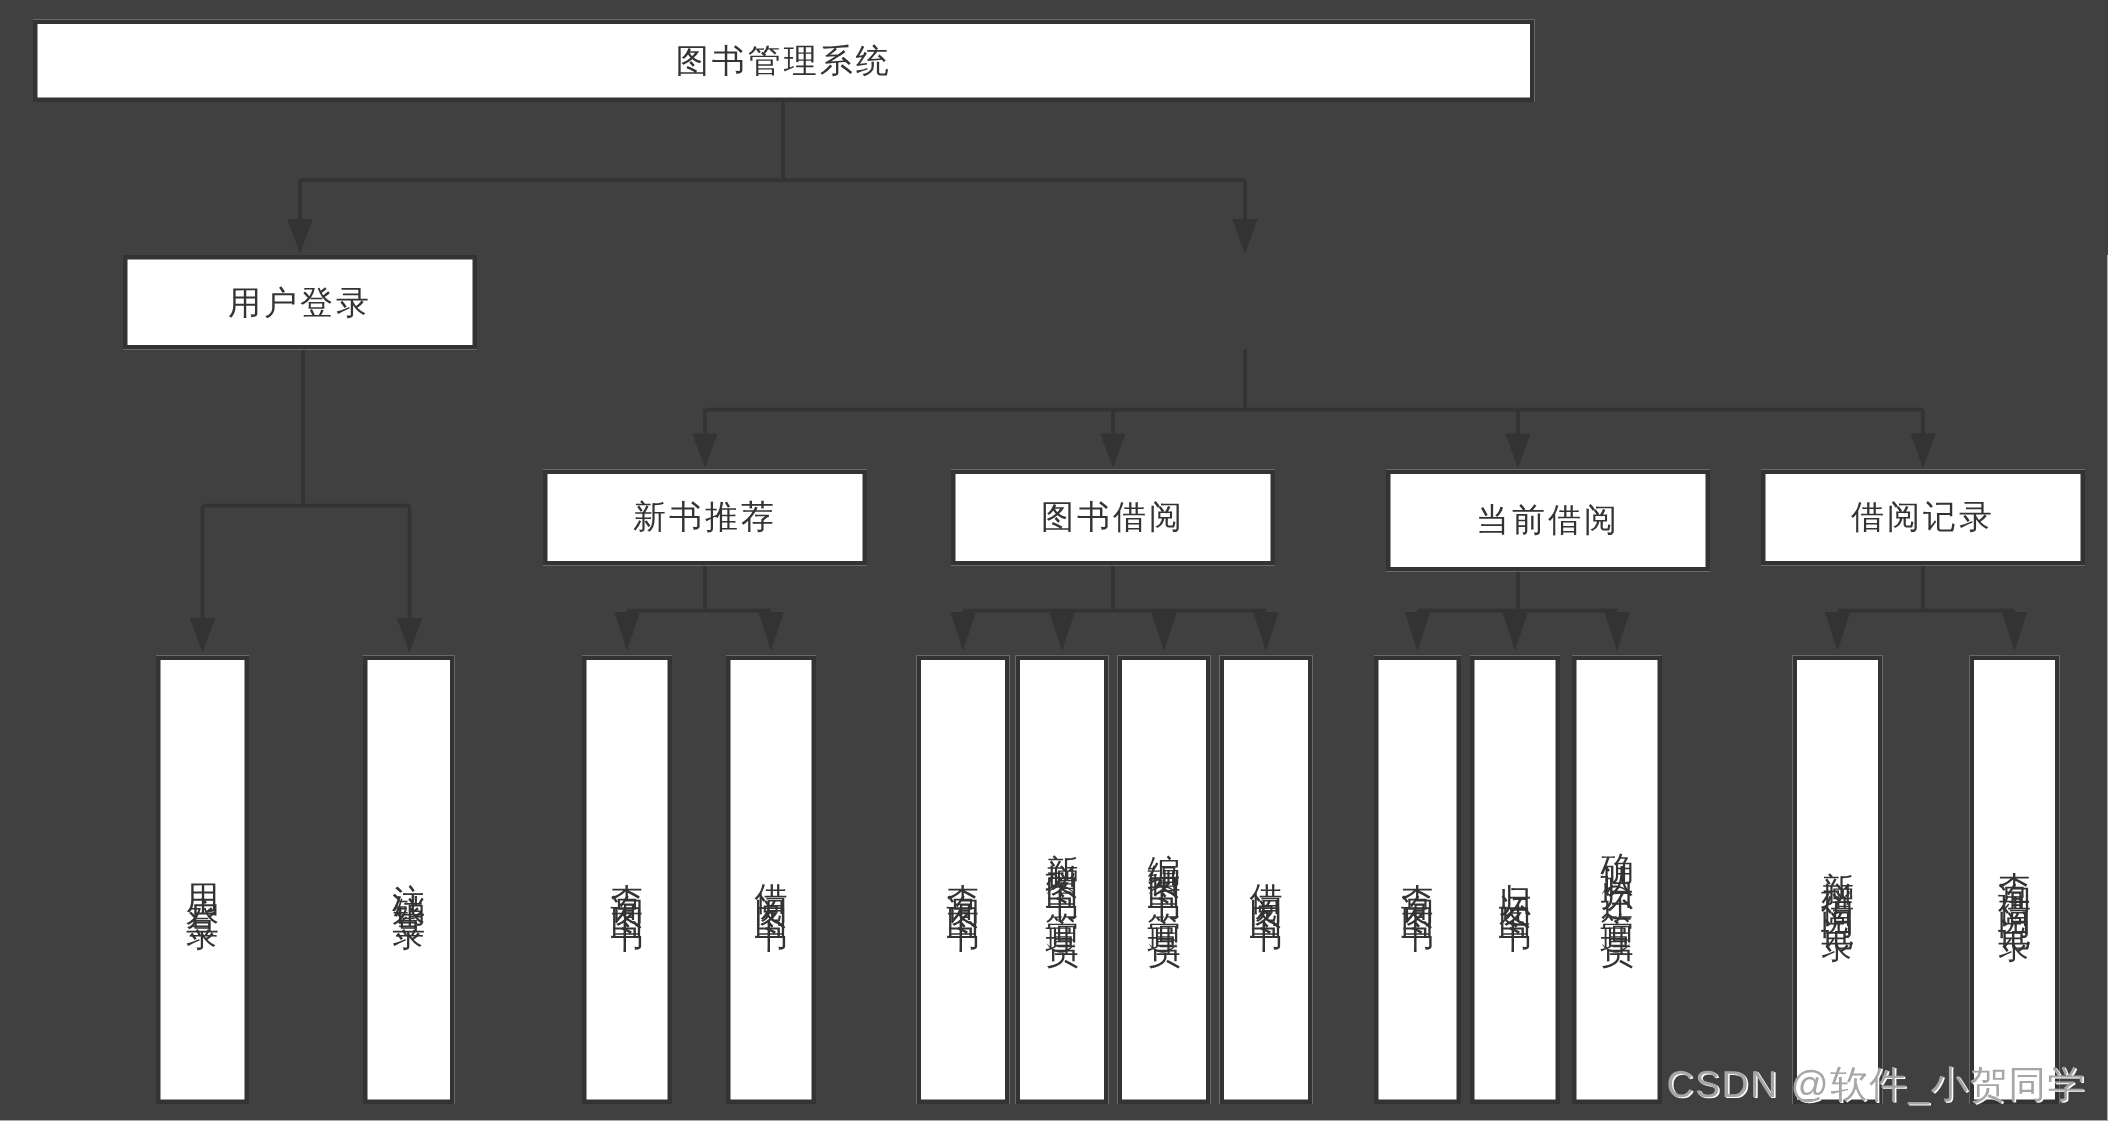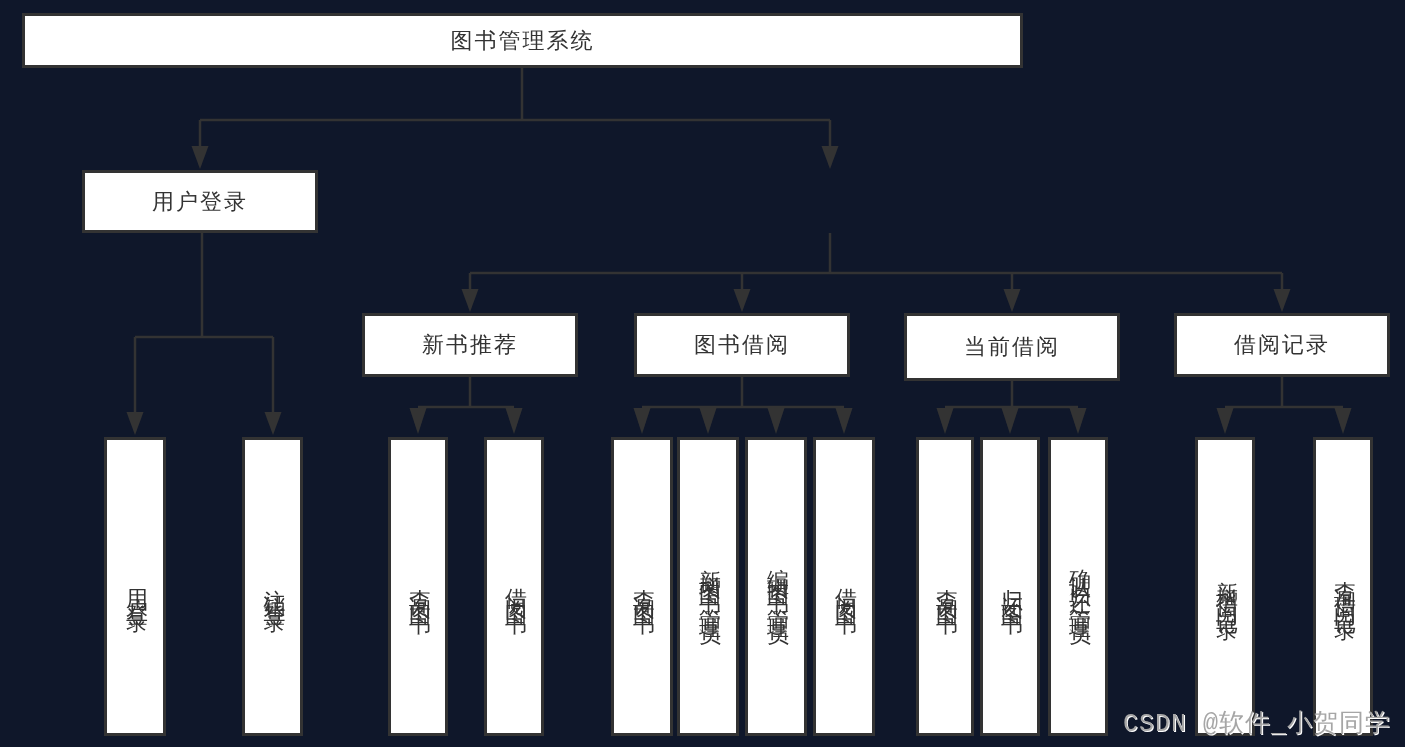--- a/index.html
+++ b/index.html
@@ -1,21 +1,21 @@
 <!DOCTYPE html>
 <html><head>
 <meta charset="utf-8">
 <style>
   html, body { margin: 0; padding: 0; background: #ffffff; }
   .canvas {
     position: relative;
     width: 1405px;
     height: 747px;
-    background: #0f172a;
-    font-family: Liberation Mono, monospace;
+    background: #404040;
+    font-family: Liberation Sans, sans-serif;
     color: #333333;
     overflow: hidden;
   }
   svg.connectors {
     position: absolute;
     left: 0; top: 0;
     width: 1405px; height: 747px;
     z-index: 1;
   }
   .node {
@@ -111,21 +111,21 @@
   <div class="node h" style="left:82px;top:170px;width:236px;height:63px">
     <span>用户登录</span>
   </div>
 
   <div class="node h" style="left:634px;top:313px;width:216px;height:64px">
     <span>图书借阅</span>
   </div>
   <div class="node h" style="left:362px;top:313px;width:216px;height:64px">
     <span>新书推荐</span>
   </div>
-  <div class="node h" style="left:904px;top:313px;width:216px;height:68px">
+  <div class="node h" style="left:924px;top:313px;width:216px;height:68px">
     <span>当前借阅</span>
   </div>
   <div class="node h" style="left:1174px;top:313px;width:216px;height:64px">
     <span>借阅记录</span>
   </div>
 
   <div class="node v" style="left:104px;top:437px;width:62px;height:299px">
     <span>用户登录</span>
   </div>
   <div class="node v" style="left:242px;top:437px;width:61px;height:299px">

